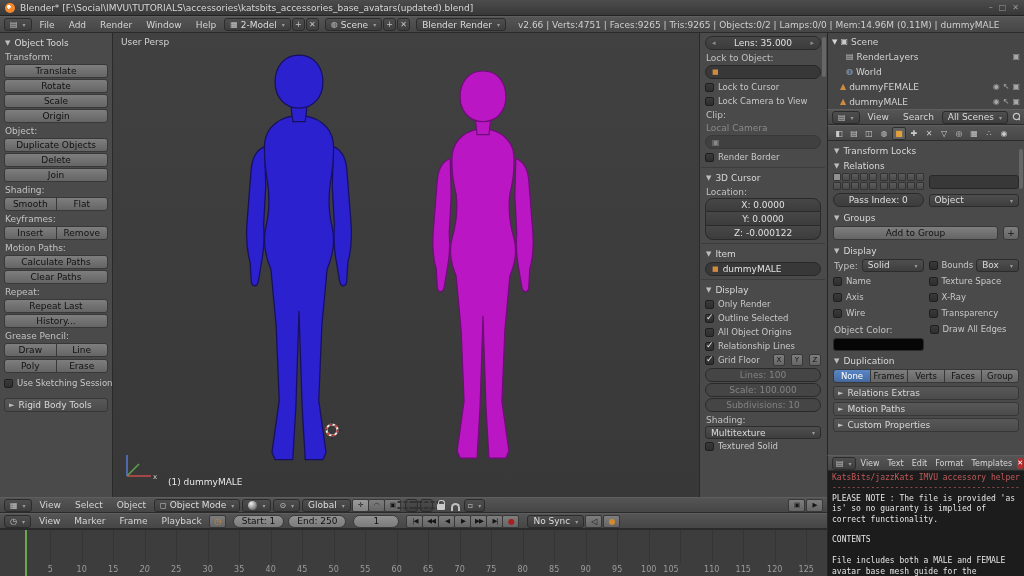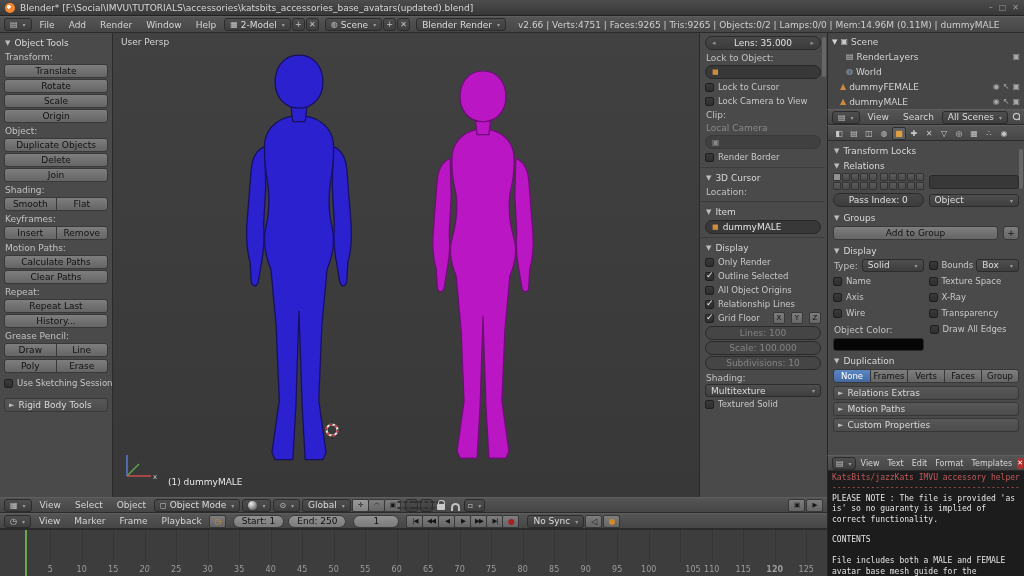--- a/index.html
+++ b/index.html
@@ -297,20 +297,25 @@
     <div class="chk">
         <span class="box"></span>
         <span>Render Border</span>
       </div>
     <div class="sep"></div>
     <div class="ph">
         <span class="tri">▼</span>
         <span>3D Cursor</span>
       </div>
     <div class="lbl">Location:</div>
+    <div class="grp">
+      <div class="num">X: 0.0000</div>
+      <div class="num">Y: 0.0000</div>
+      <div class="num">Z: -0.000122</div>
+    </div>
     <div class="sep"></div>
     <div class="ph">
         <span class="tri">▼</span>
         <span>Item</span>
       </div>
     <div class="field">
         <span class="cube">■</span>
         <span>dummyMALE</span>
       </div>
     <div class="sep"></div>
@@ -737,25 +742,25 @@
       <span class="rlabel" style="left: 522.7px;">80</span>
       <div class="rline" style="left: 554.2px;"></div>
       <span class="rlabel" style="left: 554.2px;">85</span>
       <div class="rline" style="left: 585.7px;"></div>
       <span class="rlabel" style="left: 585.7px;">90</span>
       <div class="rline" style="left: 617.2px;"></div>
       <span class="rlabel" style="left: 617.2px;">95</span>
       <div class="rline" style="left: 648.7px;"></div>
       <span class="rlabel" style="left: 648.7px;">100</span>
       <div class="rline" style="left: 680.2px;"></div>
-      <span class="rlabel" style="left: 693px;">105</span>
+      <span class="rlabel" style="left: 671px;">105</span>
       <div class="rline" style="left: 711.7px;"></div>
       <span class="rlabel" style="left: 711.7px;">110</span>
       <div class="rline" style="left: 743.2px;"></div>
       <span class="rlabel" style="left: 743.2px;">115</span>
       <div class="rline" style="left: 774.7px;"></div>
-      <span class="rlabel" style="left: 774.7px; font-weight: bold;">120</span>
+      <span class="rlabel" style="left: 774.7px;">120</span>
       <div class="rline" style="left: 806.2px;"></div>
       <span class="rlabel" style="left: 806.2px; margin-top: 16px;">125</span>
       <div class="playhead" style="left: 25px;"></div>
     </div>
 
 </div>
 
 </body></html>

